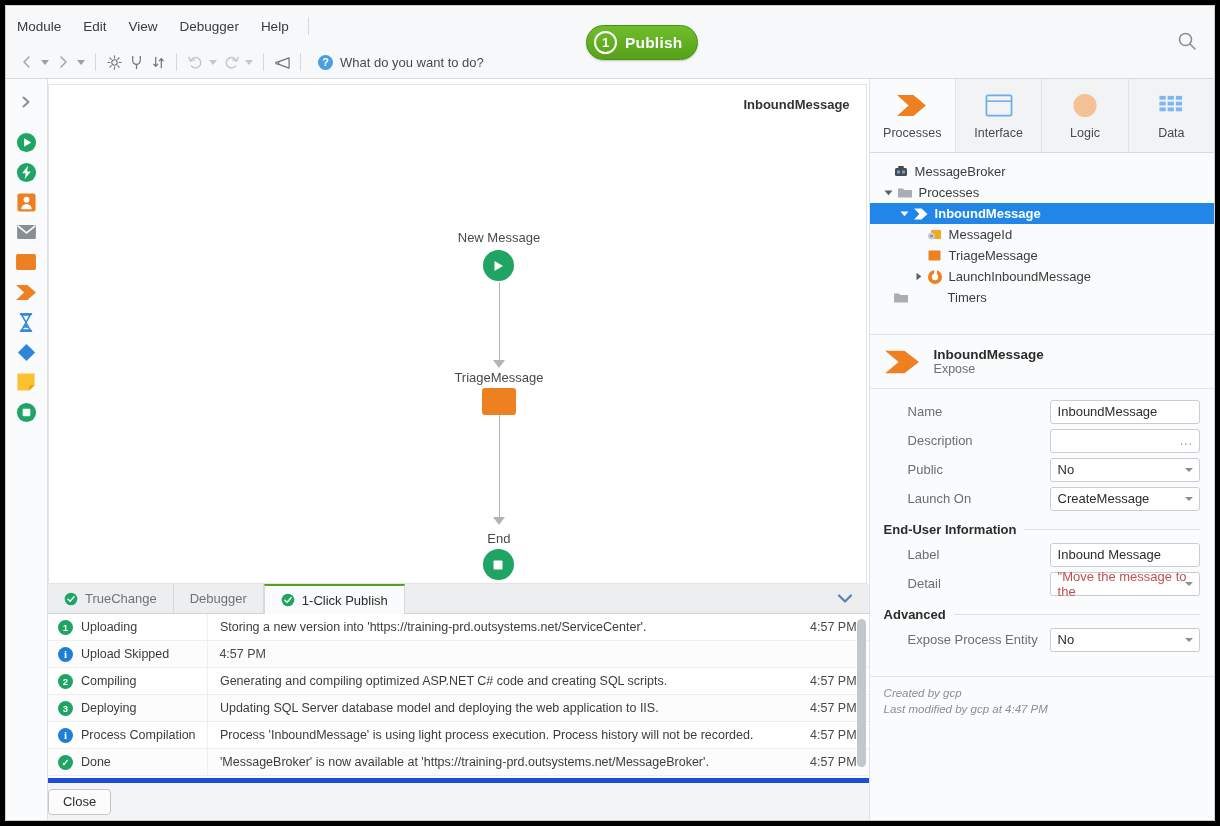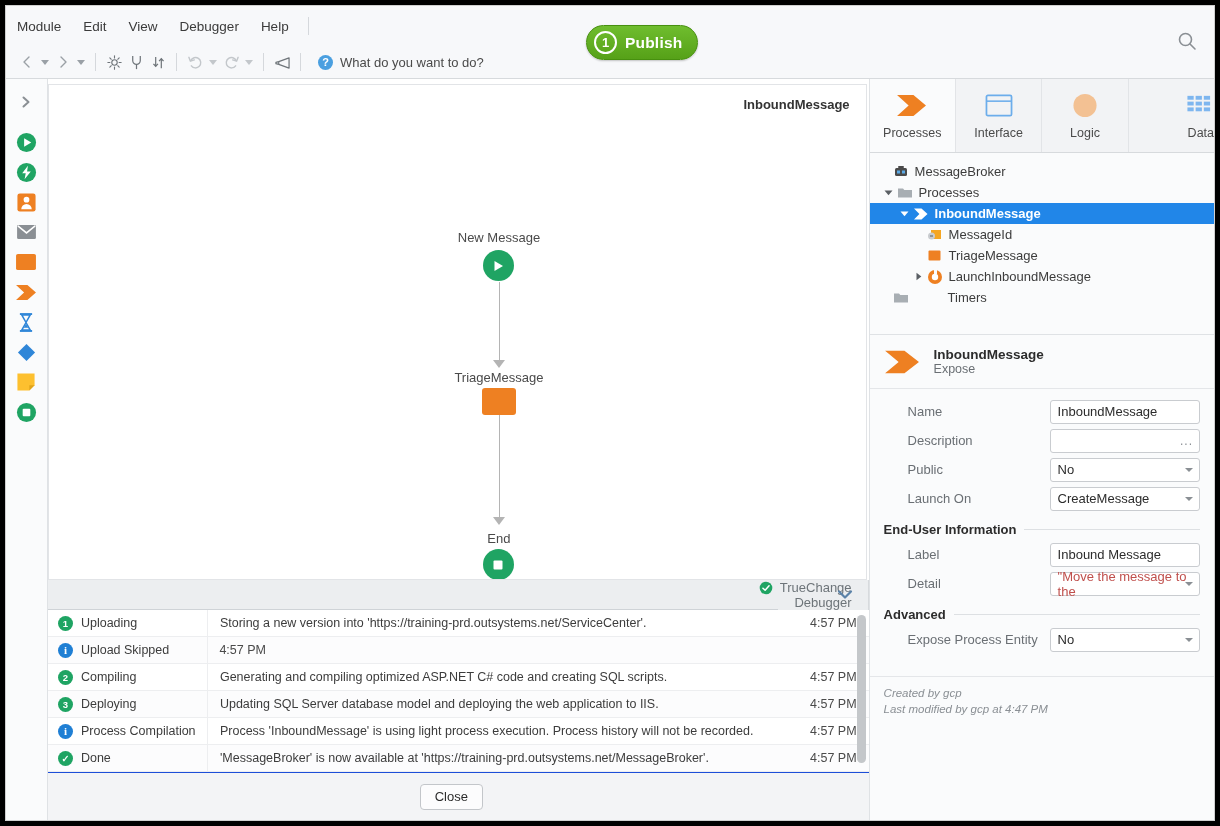--- a/index.html
+++ b/index.html
@@ -133,21 +133,20 @@
     position:absolute; width: 34px; height: 27px; border-radius: 3px;
     cursor: pointer;
   }
 
   
   .bottom { flex: 1; display:flex; flex-direction:column; background:#f7f8fa; }
   .btabs {
     height: 30px; display: flex; align-items: flex-end;
     background: #eceef0; border-bottom: 1px solid #cfd3d7;
     position: relative;
-    flex-direction: column;
   }
   .btab {
     height: 29px; display:flex; align-items:center; gap:7px;
     padding: 0 16px; font-size: 13px; color:#6d7479;
     border-right: 1px solid #d7dadd; cursor: pointer;
     background: #eceef0;
   }
   .btab.active {
     background: #fafbfc; color:#2c2c2c;
     border-top: 2px solid #56a118;
@@ -176,43 +175,43 @@
   }
   .badge-num { background: #1fa463; }
   .badge-info { background: #1f7fd4; font-family: "Liberation Serif", serif; font-size: 11px; }
   .badge-done { background: #1fa463; }
   .log-scroll {
     position: absolute; right: 3px; top: 5px;
     width: 9px; height: 148px; border-radius: 5px; background: #c4c7ca;
     cursor: pointer;
   }
   .bottom-footer {
-    height: 48px; background: #f3f4f6; border-top: 1px solid #1d4ed8;
-    display:flex; align-items:center; justify-content:center; padding-right: 14px;
+    height: 42px; background: #f3f4f6; border-top: 5px solid #1d4ed8;
+    display:flex; align-items:center; justify-content:flex-start; padding-right: 14px;
   }
   .close-btn {
     min-width: 58px; height: 26px; background: #fcfcfd;
     border: 1px solid #c3c6ca; border-radius: 4px;
     font-size: 13px; color:#2c2c2c; cursor: pointer;
     padding: 0 14px;
     font-family: "Liberation Sans", sans-serif;
   }
 
   
   .right { width: 346px; background:#fafbfc; border-left:1px solid #dfe2e5;
            display:flex; flex-direction:column; }
   .layer-tabs { height: 74px; display:flex; background:#f2f3f5;
                 border-bottom:1px solid #d7dadd; }
   .ltab {
     flex: 1; display:flex; flex-direction:column; align-items:center;
     justify-content:center; gap: 7px; font-size: 12.5px; color:#4a4a4a;
     cursor:pointer; border-right: 1px solid #e2e4e7;
   }
   .ltab.active { background: #fafbfc; }
-  .ltab:last-child { border-right: none; align-items: flex-end; }
+  .ltab:last-child { border-right: none; }
 
   .tree { height: 182px; background:#fafbfc; padding-top: 8px;
           border-bottom:1px solid #dfe2e5; overflow:hidden; }
   .tnode {
     display:flex; align-items:center; height: 21px;
     font-size: 13px; color:#3c3c3c; cursor:pointer; padding-left: 8px;
   }
   .tnode.selected { background:#2186e8; color:#fff; font-weight:bold; }
   .tw { width: 14px; display:flex; align-items:center; justify-content:center; flex-shrink:0; }
   .ticon { width: 18px; display:flex; align-items:center; justify-content:center;

